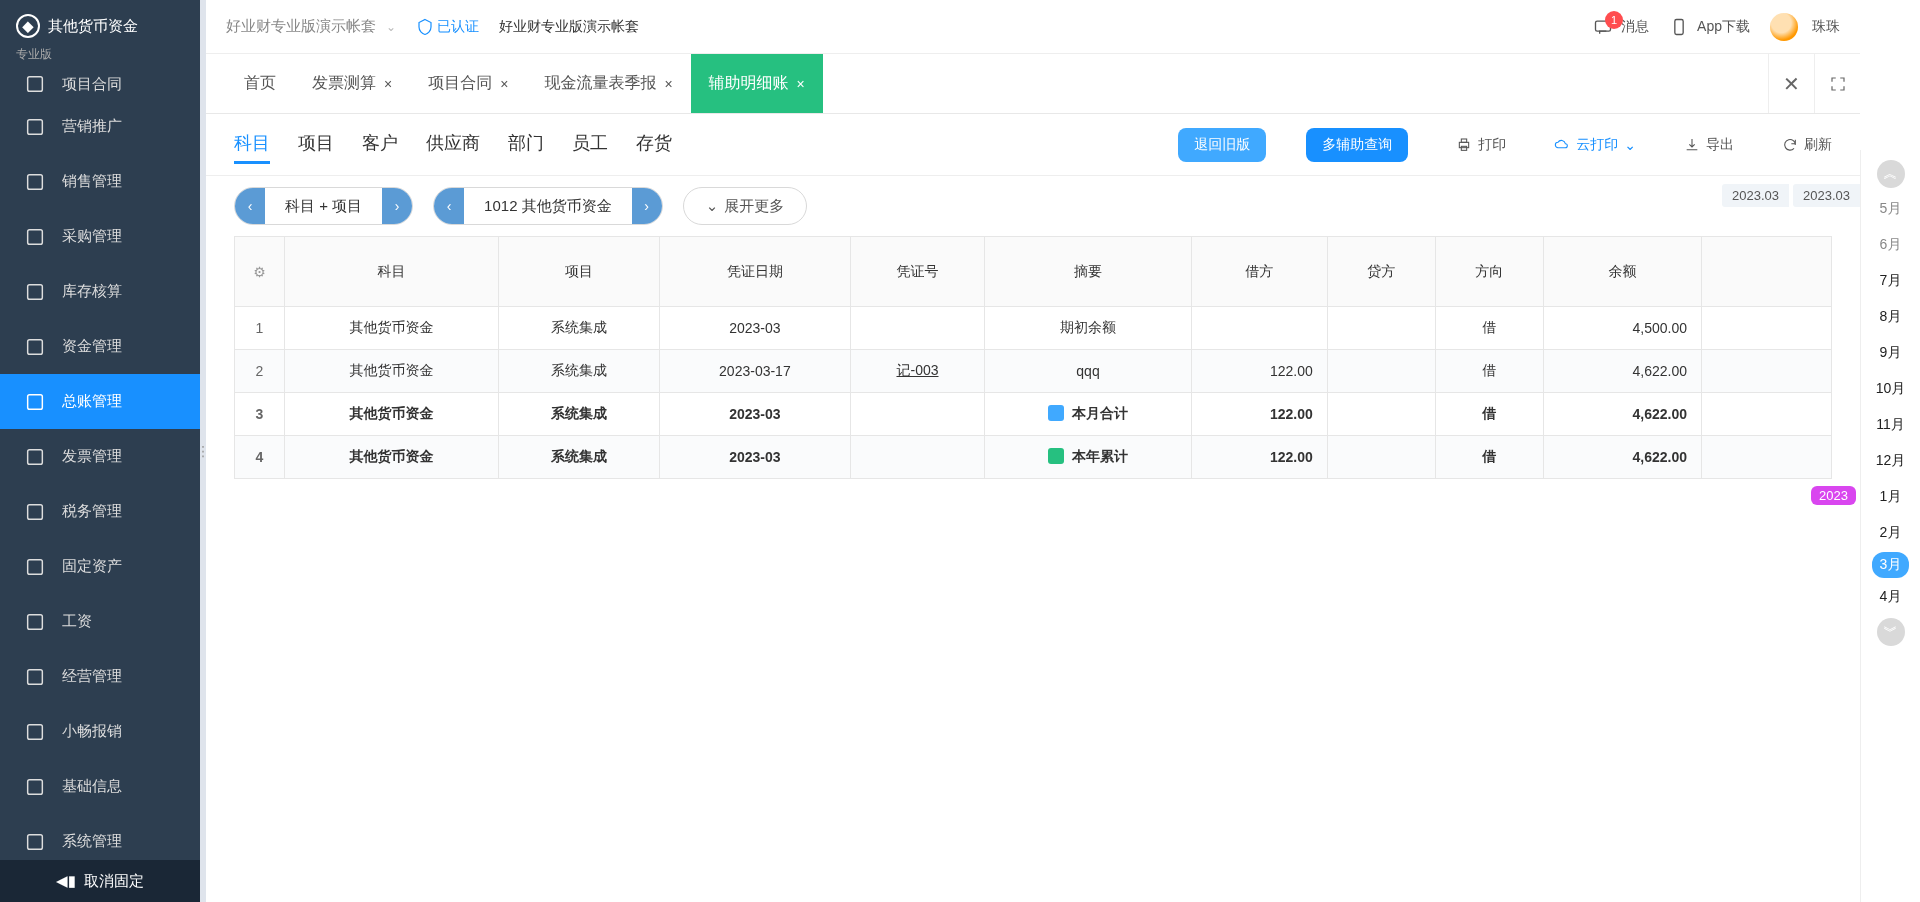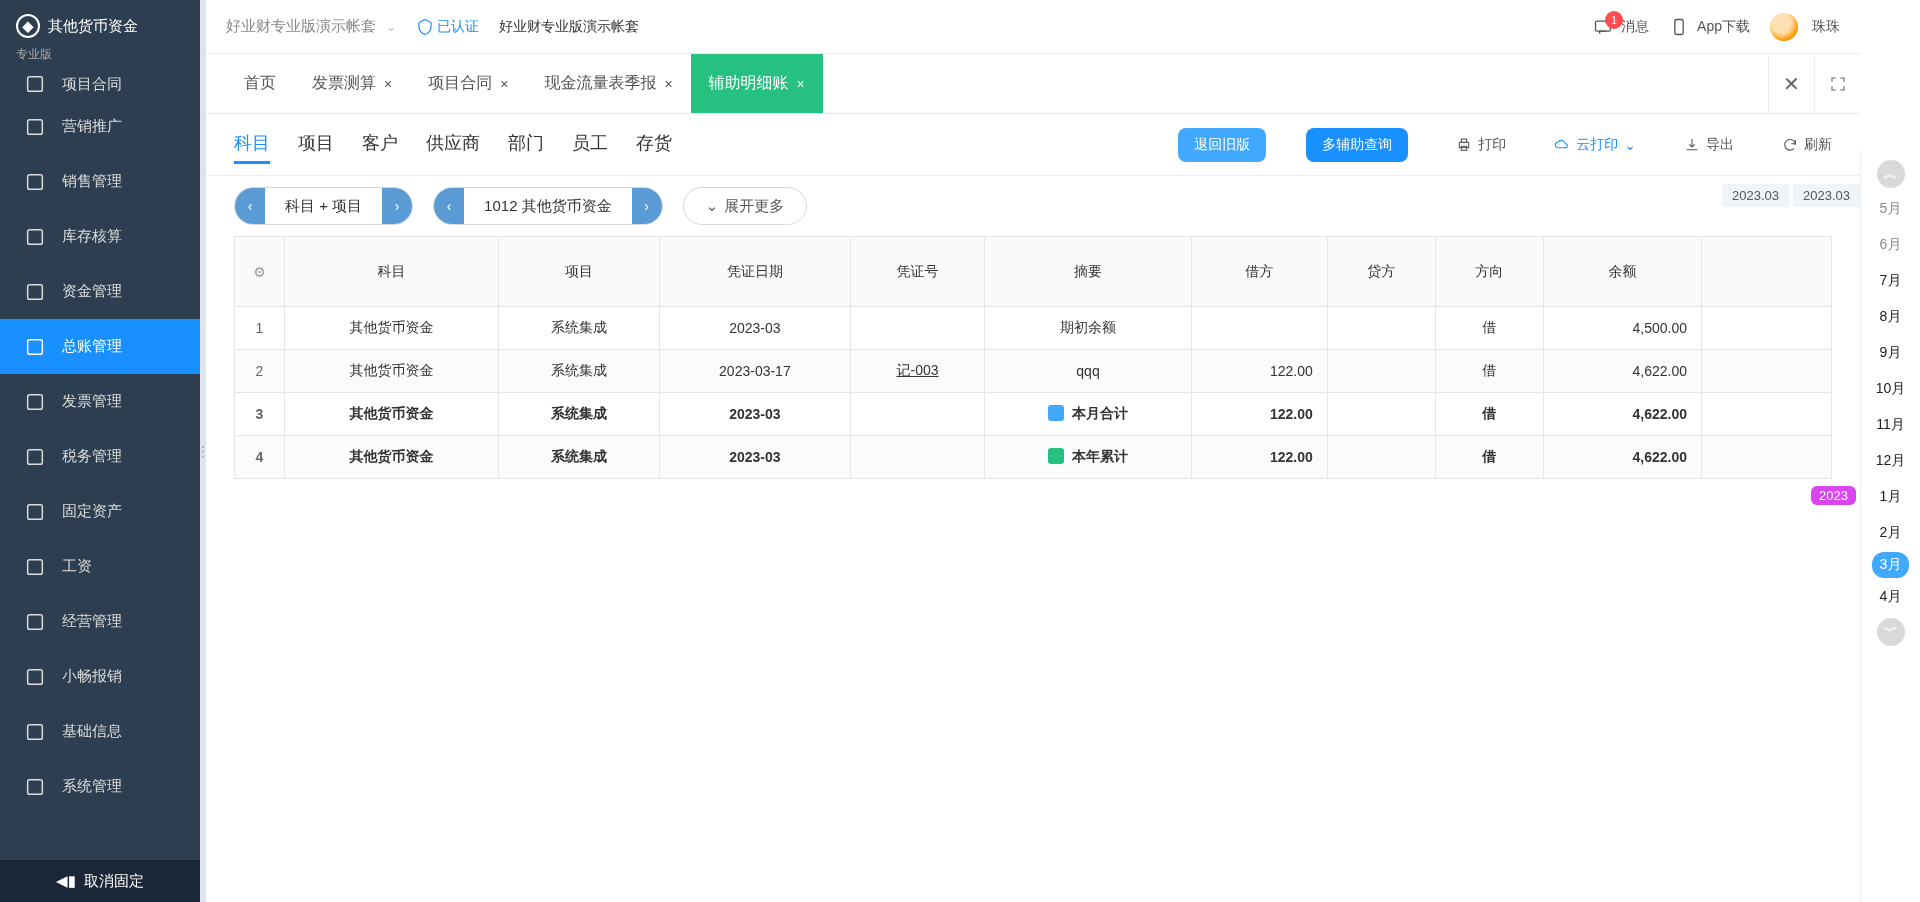--- a/index.html
+++ b/index.html
@@ -107,20 +107,26 @@
           <svg viewBox="0 0 24 24">
             <rect x="4" y="4" width="16" height="16" rx="2"></rect>
           </svg>
           <span>营销推广</span>
         </div>
         <div class="nav-item">
           <svg viewBox="0 0 24 24">
             <rect x="4" y="4" width="16" height="16" rx="2"></rect>
           </svg>
           <span>销售管理</span>
+        </div>
+        <div class="nav-item">
+          <svg viewBox="0 0 24 24">
+            <rect x="4" y="4" width="16" height="16" rx="2"></rect>
+          </svg>
+          <span>采购管理</span>
         </div>
         <div class="nav-item">
           <svg viewBox="0 0 24 24">
             <rect x="4" y="4" width="16" height="16" rx="2"></rect>
           </svg>
           <span>库存核算</span>
         </div>
         <div class="nav-item">
           <svg viewBox="0 0 24 24">
             <rect x="4" y="4" width="16" height="16" rx="2"></rect>

